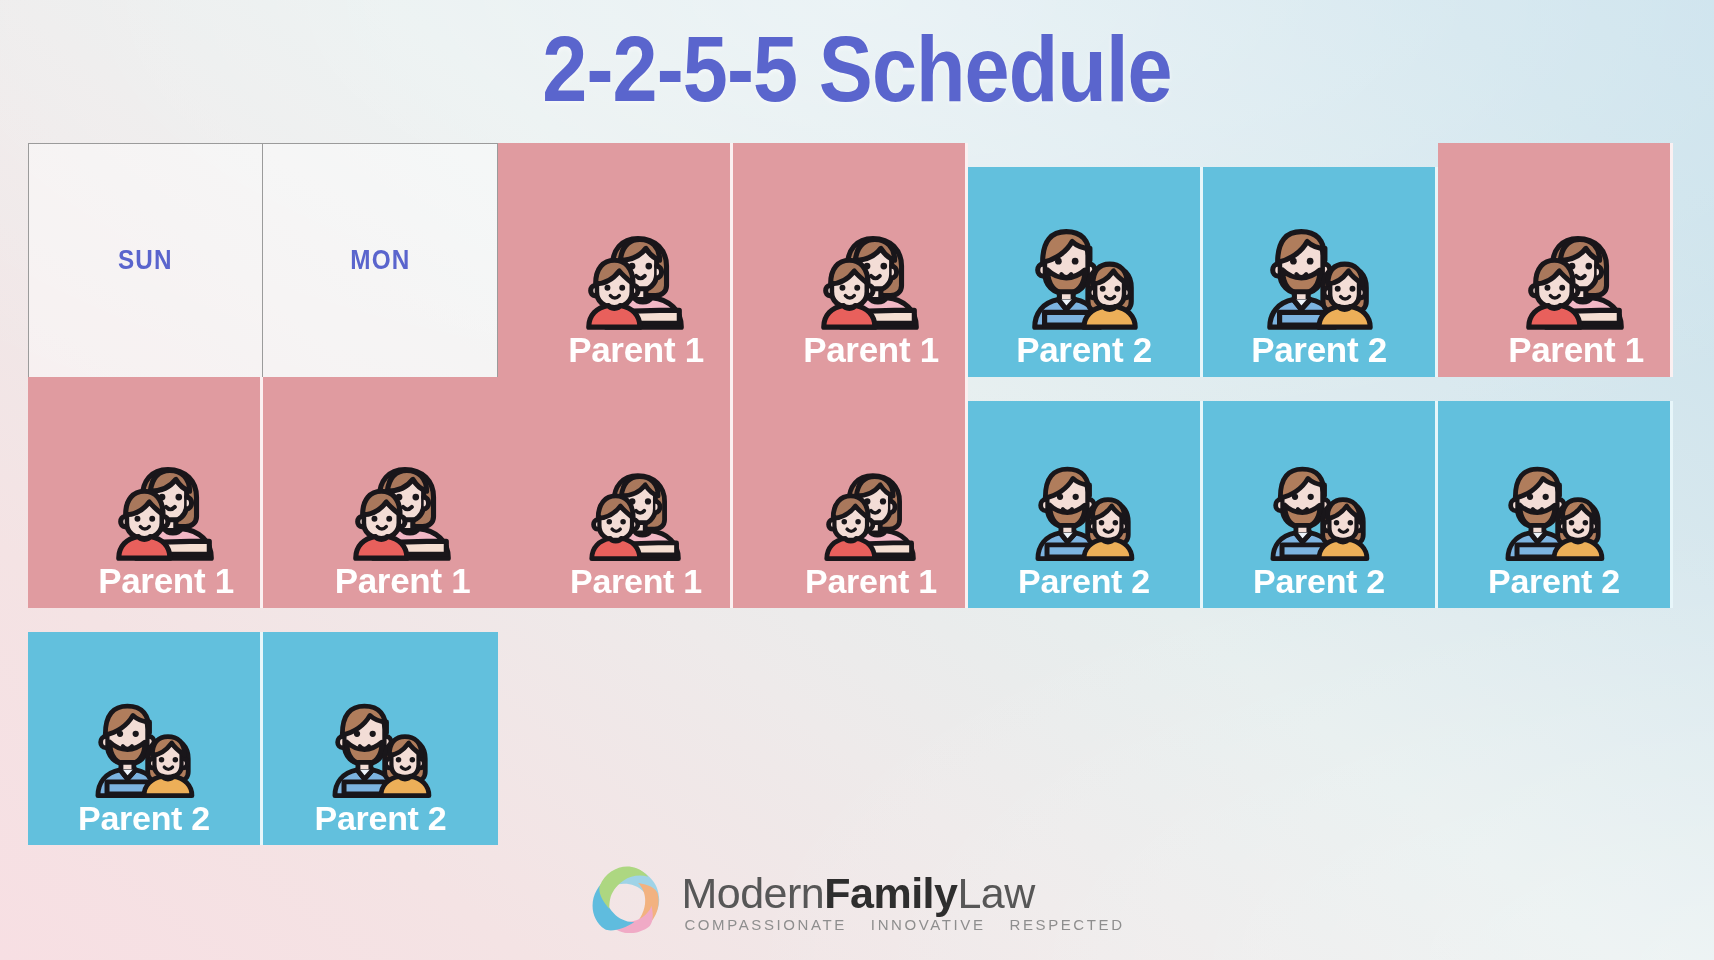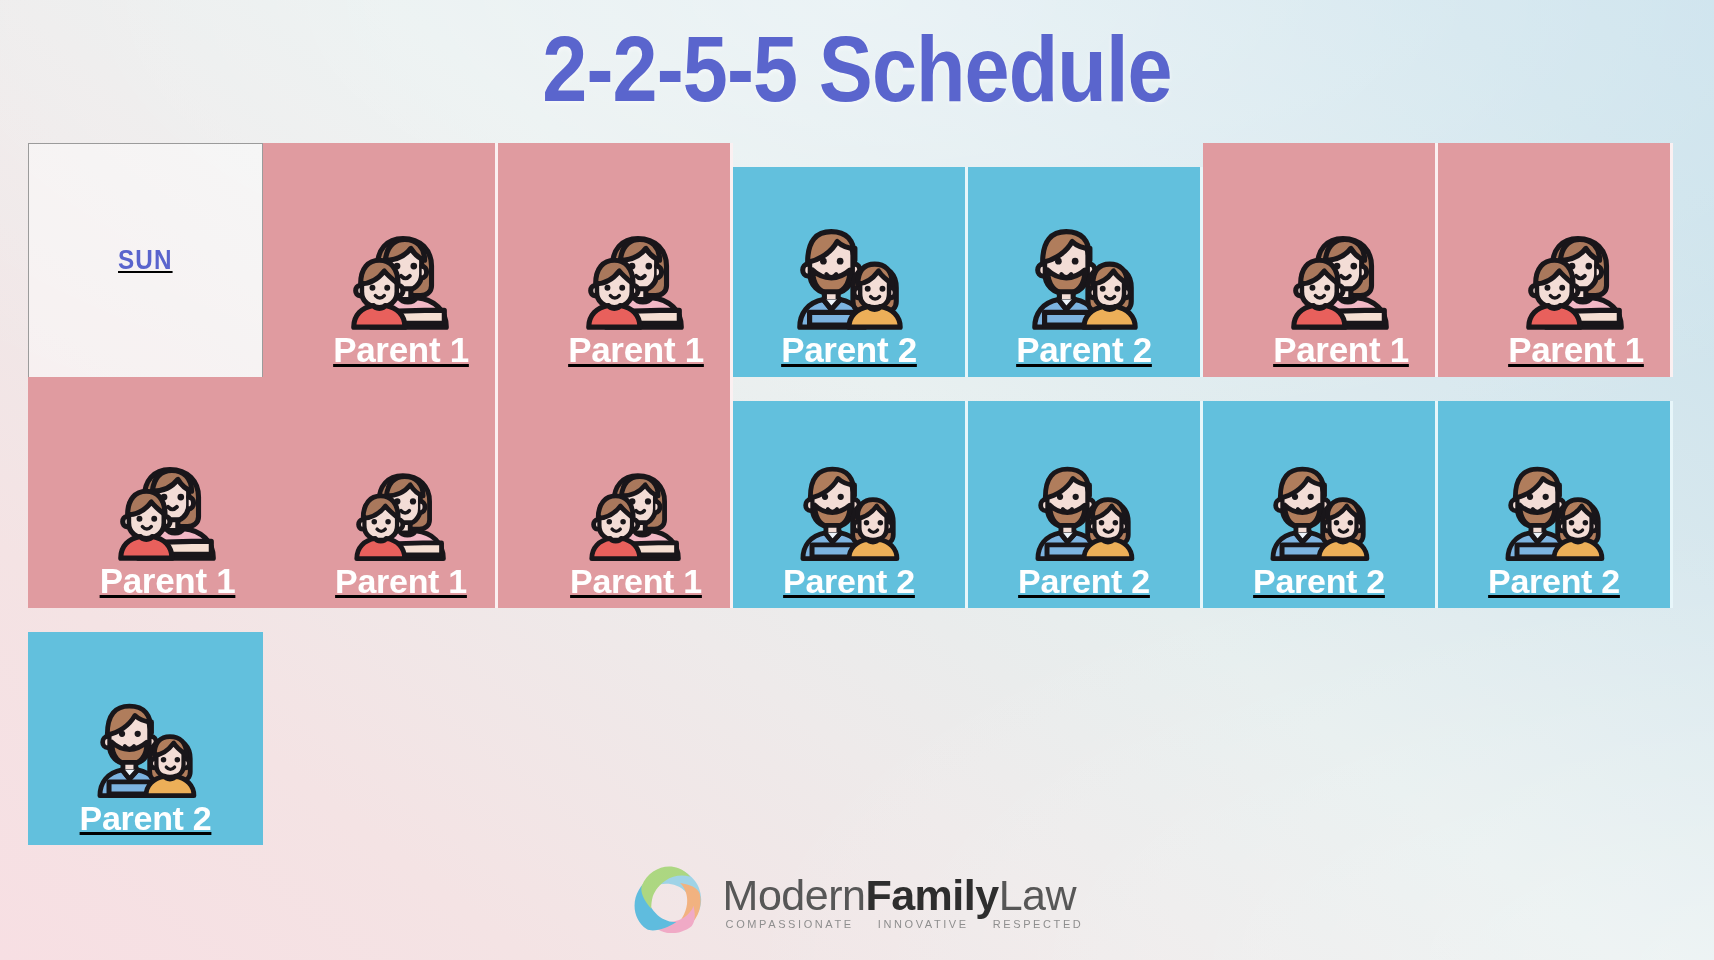--- a/index.html
+++ b/index.html
@@ -64,21 +64,20 @@
 
   
   .calendar {
     position: absolute;
     left: 28px;
     top: 143px;
     width: 1645px;
     display: grid;
     grid-template-columns: repeat(7, 1fr);
     grid-template-rows: 234px 231px 237px;
-    text-decoration: underline;
   }
 
   .hdr-cell {
     border: 1px solid #9b9b9b;
     margin: 0 0 -1px -1px;
     background: rgba(255,255,255,0.42);
     display: flex;
     align-items: center;
     justify-content: center;
   }
@@ -141,21 +140,21 @@
     font-size: 43px;
     line-height: 46px;
     color: #4a4a4a;
     letter-spacing: -0.5px;
     font-weight: 300;
   }
   .logo-word .lw-light { font-weight: 300; color: #575757; }
   .logo-word .lw-bold  { font-weight: bold; color: #2e2e2e; }
   .logo-tag {
     font-family: "Liberation Sans", sans-serif;
-    font-size: 11px;
+    font-size: 15px;
     letter-spacing: 2.6px;
     color: #8e8e8e;
     display: flex;
     gap: 24px;
     padding-left: 3px;
   }
 </style>
 </head>
 <body>
 
@@ -163,20 +162,23 @@
 <div id="bg-sheen"></div>
 
 <div id="page">
 
   <div class="title">2-2-5-5 Schedule</div>
 
   <div class="calendar">
 
     <div class="hdr-cell">
       <span class="hdr-label">SUN</span>
+    </div>
+    <div class="hdr-cell">
+      <span class="hdr-label">MON</span>
     </div>
 
   <div class="day-cell p1">
         <span>
   <svg class="fig" viewBox="0 0 128 128" aria-hidden="true">
     <g stroke="#19161a" stroke-width="5.2" stroke-linejoin="round" stroke-linecap="round">
 
       <path d="M66 30 C84 30 95 42 95 58 L95 78 C95 84 90 88 84 88 L50 88 C44 88 40 84 40 78 L40 58 C40 42 49 30 66 30 Z" fill="#a9785c"></path>
 
       <path d="M50 46 C50 38 57 33 67 33 C78 33 85 38 85 47 L85 66 C85 76 77 83 67 83 C57 83 50 76 50 66 Z" fill="#f3ddd6"></path>

